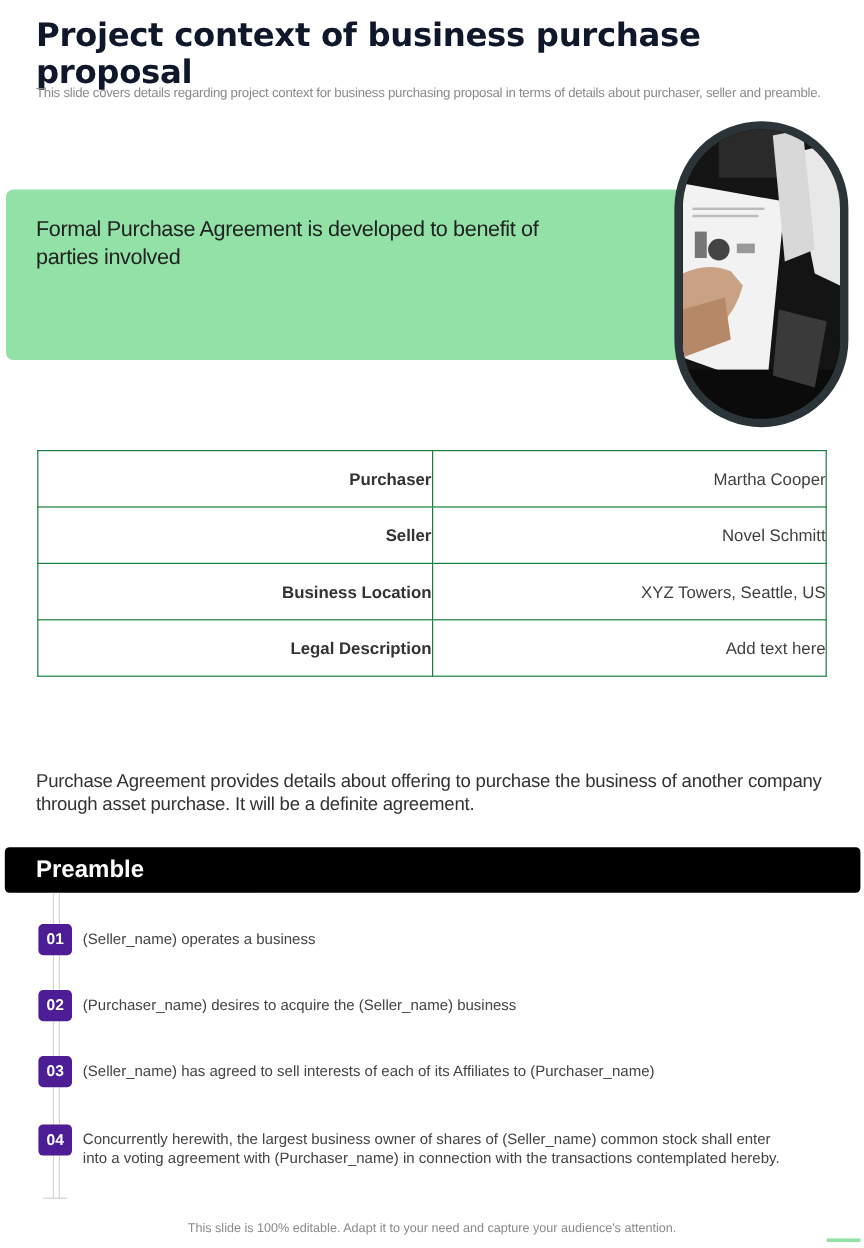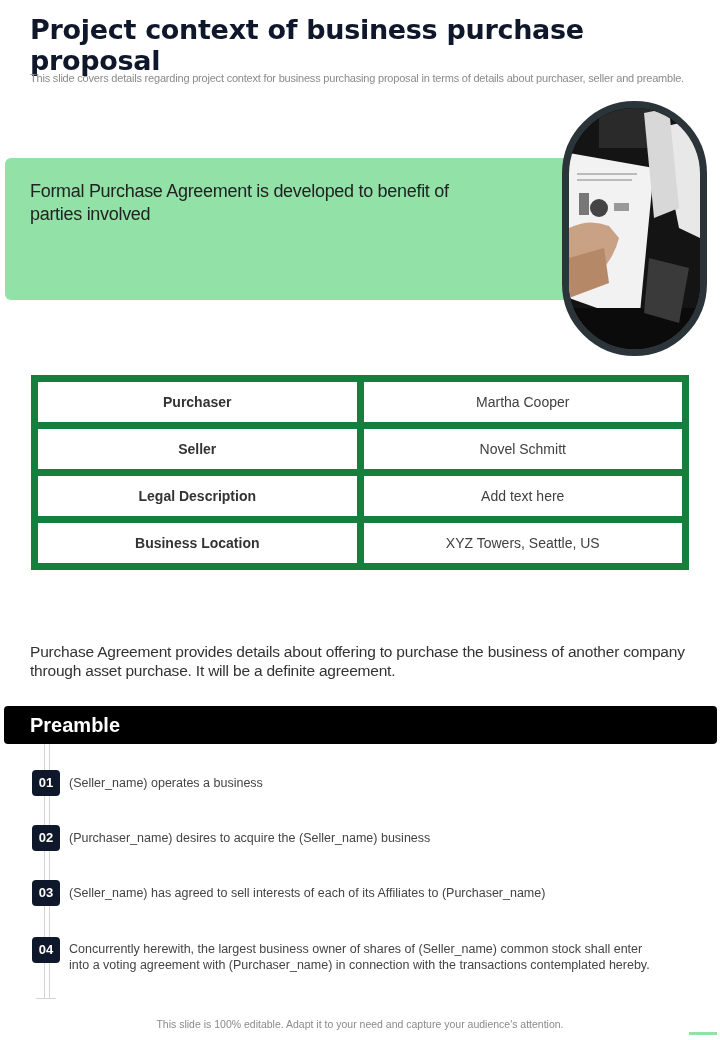--- a/index.html
+++ b/index.html
@@ -31,21 +31,21 @@
       border-radius: 73px; border: 7px solid #2a3439; overflow: hidden;
       background: #101010;
     }
     .photo-frame svg { width: 100%; height: 100%; display: block; }
 
     .info-table {
       position: absolute; left: 31px; top: 375px; width: 658px;
       border-collapse: collapse;
     }
     .info-table td {
-      border: 7px solid #15803d; height: 47px; text-align: center;
+      border: 1px solid #15803d; height: 47px; text-align: right;
       font-size: 14px; color: #404040; width: 50%;
     }
     .info-table td.label { font-weight: bold; color: #333; }
 
     .agreement-text {
       position: absolute; left: 30px; top: 642px; width: 660px;
       font-size: 15.5px; line-height: 19px; color: #333; letter-spacing: -0.2px;
     }
 
     .preamble-bar {
@@ -64,21 +64,21 @@
     .timeline-foot {
       position: absolute; left: 36px; top: 998px; width: 20px; height: 1px;
       background: #d4d4d4;
     }
 
     .step {
       position: absolute; left: 32px; width: 650px;
     }
     .step-badge {
       position: absolute; left: 0; top: 0; width: 28px; height: 26px;
-      background: #0f172a; color: #fff; border-radius: 4px;
+      background: #4c1d95; color: #fff; border-radius: 4px;
       font-size: 13px; font-weight: bold; text-align: center; line-height: 26px;
     }
     .step-text {
       position: absolute; left: 37px; top: 5px; width: 600px;
       font-size: 12.5px; line-height: 16px; color: #444;
     }
 
     .footer {
       position: absolute; left: 0; top: 1018px; width: 720px; text-align: center;
       font-size: 10.5px; color: #8a8a8a;
@@ -122,26 +122,26 @@
   <tbody>
     <tr>
       <td class="label">Purchaser</td>
       <td>Martha Cooper</td>
     </tr>
     <tr>
       <td class="label">Seller</td>
       <td>Novel Schmitt</td>
     </tr>
     <tr>
+      <td class="label">Business Location</td>
+      <td>XYZ  Towers, Seattle, US</td>
+    </tr>
+    <tr>
       <td class="label">Legal Description</td>
       <td>Add text here</td>
-    </tr>
-    <tr>
-      <td class="label">Business Location</td>
-      <td>XYZ  Towers, Seattle, US</td>
     </tr>
   </tbody>
 </table>
 
 <p class="agreement-text">Purchase Agreement provides details about offering to purchase the business of another company through  asset purchase.  It will be a definite agreement.</p>
 
 <div class="preamble-bar">
   <span class="preamble-title">Preamble</span>
 </div>
 

